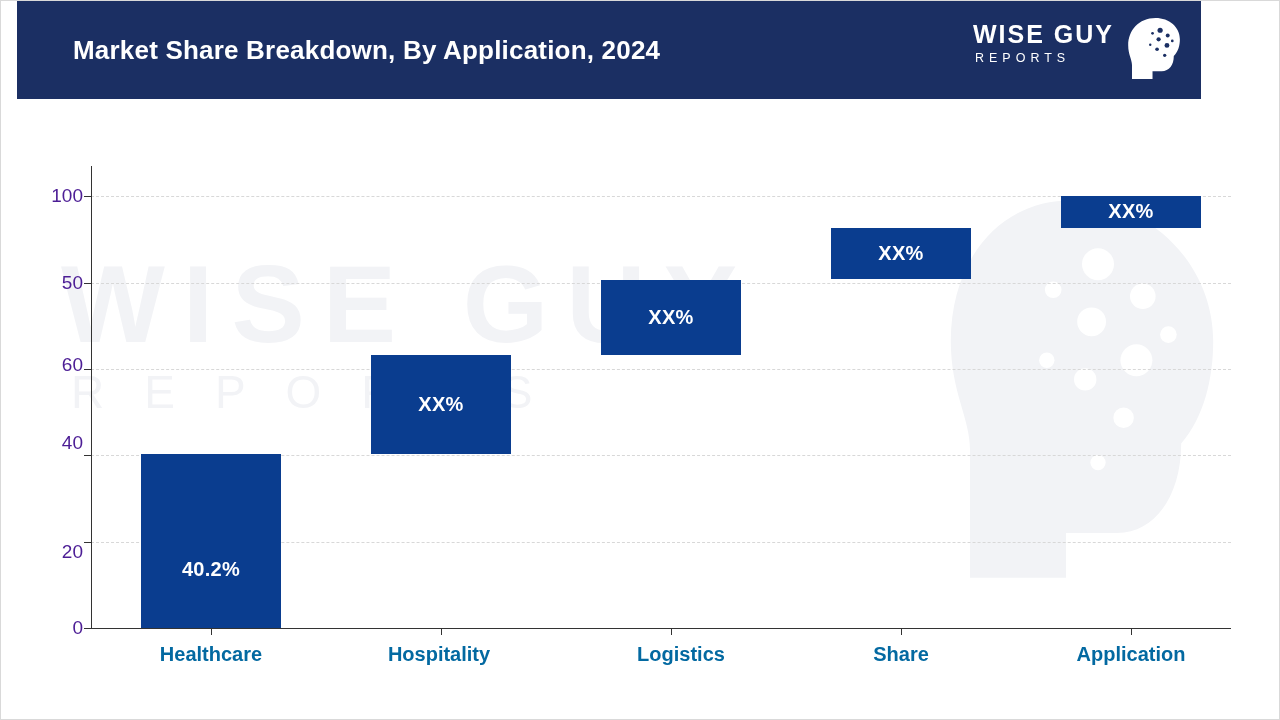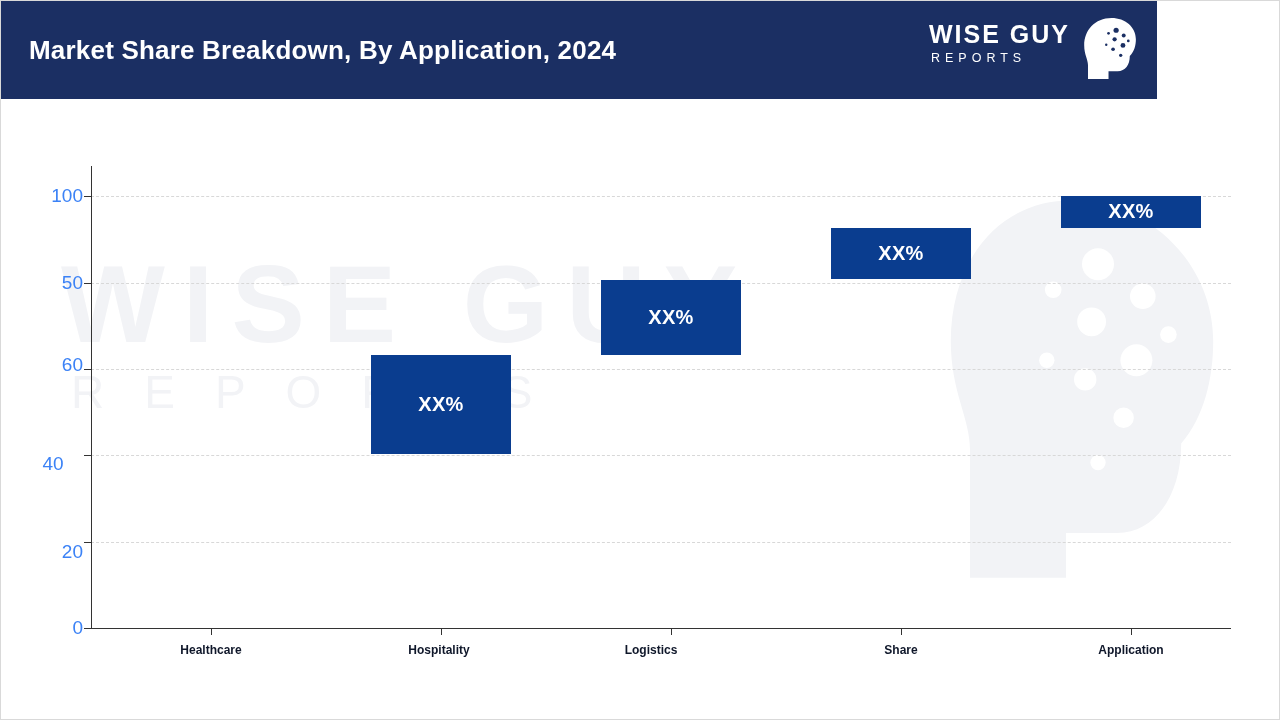--- a/index.html
+++ b/index.html
@@ -19,28 +19,29 @@
     height: 720px;
     background: #ffffff;
     box-sizing: border-box;
     border: 1px solid #d9d9d9;
     overflow: hidden;
   }
 
   
   .header {
     position: absolute;
-    left: 0;
+    left: 16px;
     top: 0;
     width: 1156px;
     height: 98px;
     background: #1b2f63;
     display: flex;
     align-items: center;
     justify-content: space-between;
+    padding-left: 28px;
   }
   .header-title {
     color: #ffffff;
     font-size: 26px;
     font-weight: bold;
     margin-left: 28px;
     letter-spacing: 0.2px;
     white-space: nowrap;
   }
   .logo-wrap {
@@ -158,21 +159,21 @@
     width: 1140px;
     height: 0;
     border-top: 1.5px solid #333333;
   }
   .tick-label {
     position: absolute;
     right: 1148px;
     width: 60px;
     text-align: right;
     font-size: 19px;
-    color: #3b82f6;
+    color: #4c1d95;
     transform: translateY(-11px);
   }
   .tick-mark {
     position: absolute;
     left: -7px;
     width: 7px;
     height: 0;
     border-top: 1.5px solid #333333;
   }
   .xtick-mark {
@@ -192,23 +193,23 @@
   .bar-label {
     color: #ffffff;
     font-size: 20px;
     font-weight: bold;
     letter-spacing: 0.3px;
   }
   .cat-label {
     position: absolute;
     top: 477px;
     text-align: center;
-    font-size: 12px;
-    font-weight: bold;
-    color: #0f172a;
+    font-size: 20px;
+    font-weight: bold;
+    color: #0369a1;
   }
 </style>
 </head>
 <body>
 
 <div class="page">
 
   <div class="header">
     <div class="header-title">Market Share Breakdown, By Application, 2024</div>
     <div class="logo-wrap">
@@ -261,55 +262,58 @@
       <div class="axis-y"></div>
       <div class="axis-x"></div>
 
       <div class="tick-mark" style="top:462px;"></div>
       <div class="tick-label" style="top:462px;">0</div>
 
       <div class="tick-mark" style="top:375.6px;"></div>
       <div class="tick-label" style="top:386px;">20</div>
 
       <div class="tick-mark" style="top:289.3px;"></div>
-      <div class="tick-label" style="top:298px;text-align:center;">40</div>
+      <div class="tick-label" style="top:277px;">40</div>
 
       <div class="tick-mark" style="top:202.9px;"></div>
       <div class="tick-label" style="top:186px;margin-top:13px;">60</div>
 
       <div class="tick-mark" style="top:116.6px;"></div>
       <div class="tick-label" style="top:116.6px;">50</div>
 
       <div class="tick-mark" style="top:30.2px;"></div>
       <div class="tick-label" style="top:30.2px;">100</div>
 
       <div class="xtick-mark" style="left:120px;"></div>
       <div class="xtick-mark" style="left:350px;"></div>
       <div class="xtick-mark" style="left:580px;"></div>
       <div class="xtick-mark" style="left:810px;"></div>
       <div class="xtick-mark" style="left:1040px;"></div>
 
+      <div class="bar" style="left:50px; width:140px; top:288.4px; height:173.6px;">
+        <span class="bar-label" style="position:absolute; top:66%; transform:translateY(-50%);">40.2%</span>
+      </div>
 
       <div class="bar" style="left:280px; width:140px; top:189.1px; height:99.3px;">
         <span class="bar-label">XX%</span>
       </div>
 
       <div class="bar" style="left:510px; width:140px; top:113.6px; height:75.5px;">
         <span class="bar-label">XX%</span>
       </div>
 
       <div class="bar" style="left:740px; width:140px; top:61.7px; height:51.8px;">
         <span class="bar-label">XX%</span>
       </div>
 
       <div class="bar" style="left:970px; width:140px; top:30.2px; height:31.5px;">
         <span class="bar-label">XX%</span>
       </div>
 
       <div class="cat-label" style="left:50px; width:140px;">Healthcare</div>
       <div class="cat-label" style="left:278px; width:140px;text-align:center;">Hospitality</div>
-      <div class="cat-label" style="left:490px; width:140px;">Logistics</div>
+      <div class="cat-label" style="left:520px; width:140px;">Logistics</div>
       <div class="cat-label" style="left:740px; width:140px;">Share</div>
       <div class="cat-label" style="left:970px; width:140px;">Application</div>
 
     </div>
   </div>
 </div>
 
 </body></html>

